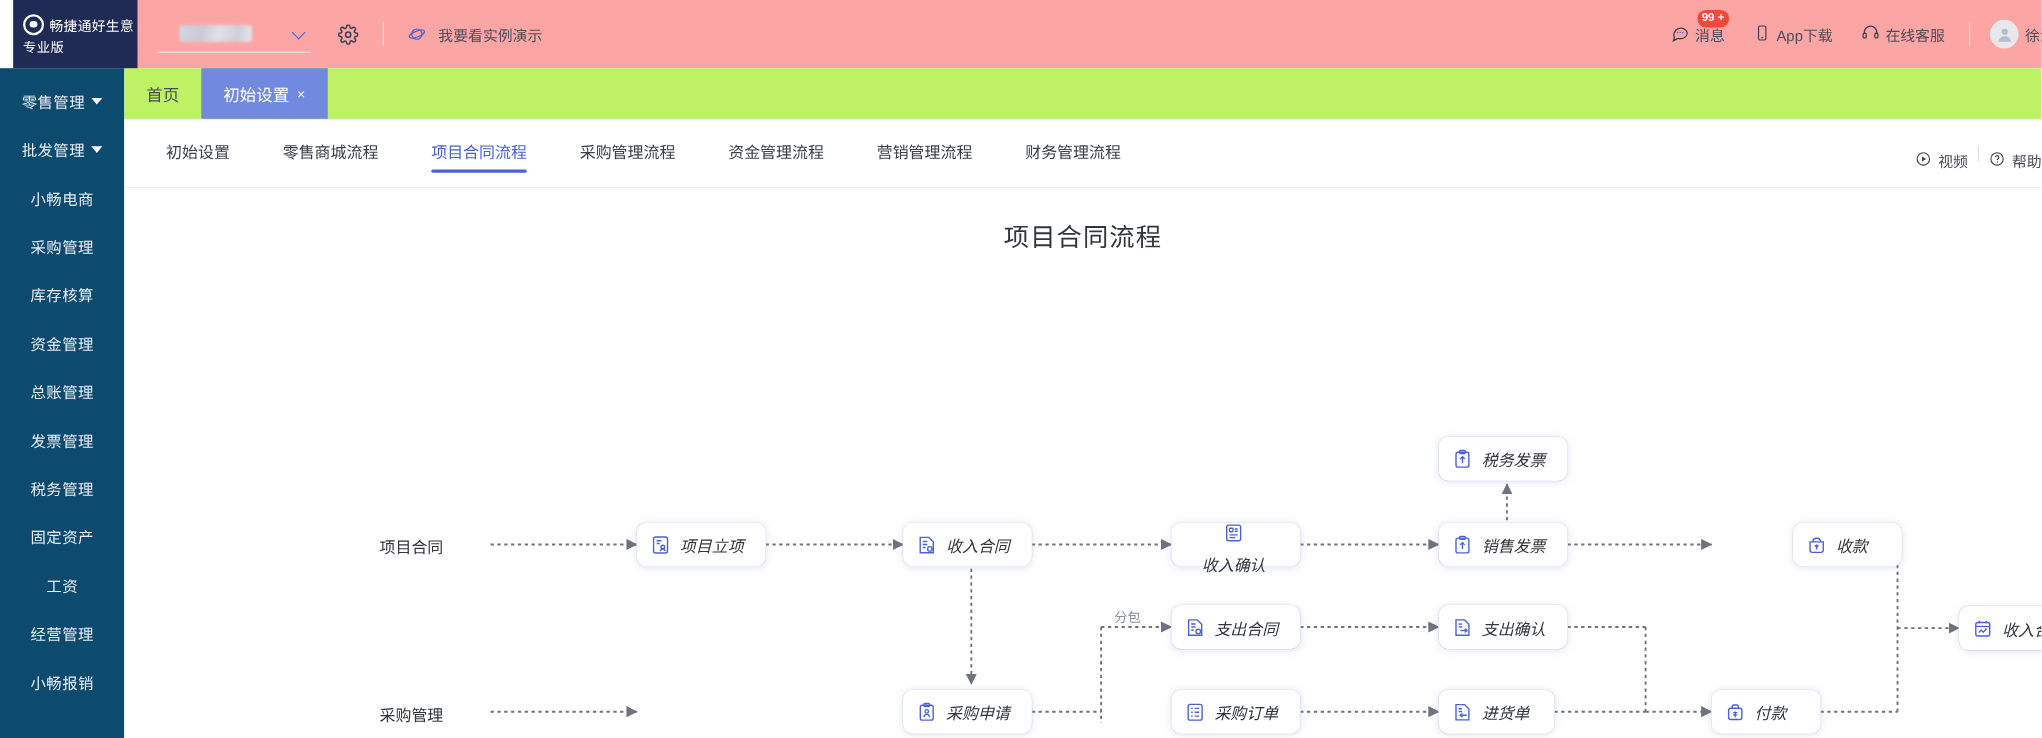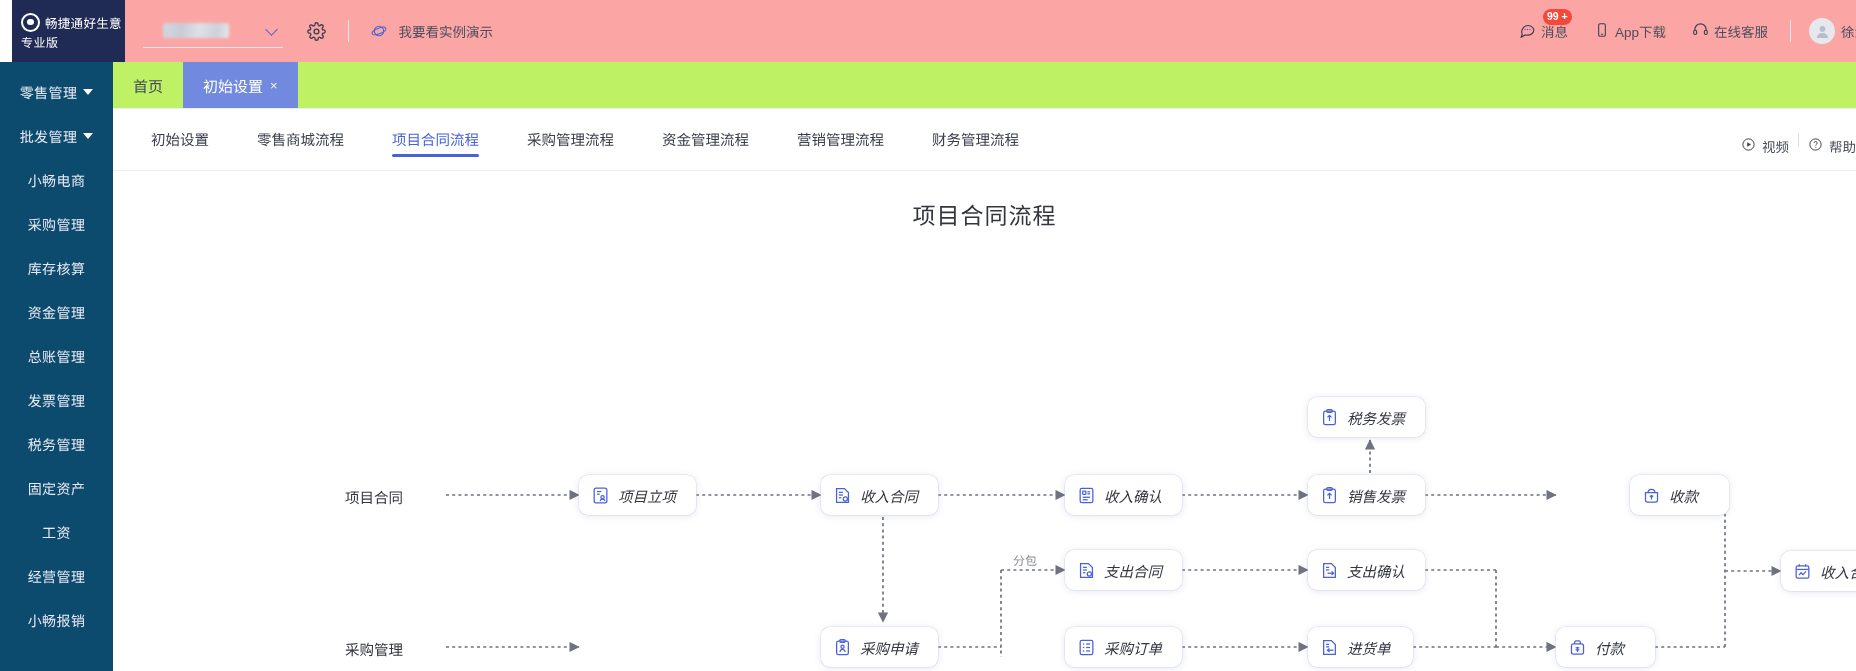--- a/index.html
+++ b/index.html
@@ -409,21 +409,21 @@
             <path d="M4.5 3.2h10l5 5v12.6h-15z"></path>
               <line x1="7.5" y1="8" x2="12.5" y2="8"></line>
             <line x1="7.5" y1="11.4" x2="12.5" y2="11.4"></line>
               <line x1="7.5" y1="14.8" x2="10.5" y2="14.8"></line>
             <circle cx="15.6" cy="16.4" r="2.6"></circle>
           </svg>
         </span>
         <span>收入合同</span>
       </div>
 
-      <div class="node" style="left:952px; top:238px; width:117px;">
+      <div class="node" style="left:952px; top:238px; width:117px;flex-direction:column;">
         <span class="nicon">
           <svg viewBox="0 0 24 24" width="19" height="19" fill="none" stroke="#4a62d8" stroke-width="1.6">
             <rect x="4" y="3" width="16" height="18" rx="2.2"></rect>
             <rect x="7.2" y="6.6" width="4" height="4" rx=".8"></rect>
             <line x1="13.2" y1="7.4" x2="16.6" y2="7.4"></line>
               <line x1="13.2" y1="10" x2="16.6" y2="10"></line>
             <line x1="7.2" y1="14.2" x2="16.6" y2="14.2"></line>
               <line x1="7.2" y1="17.4" x2="13.6" y2="17.4"></line>
           </svg>
         </span>

